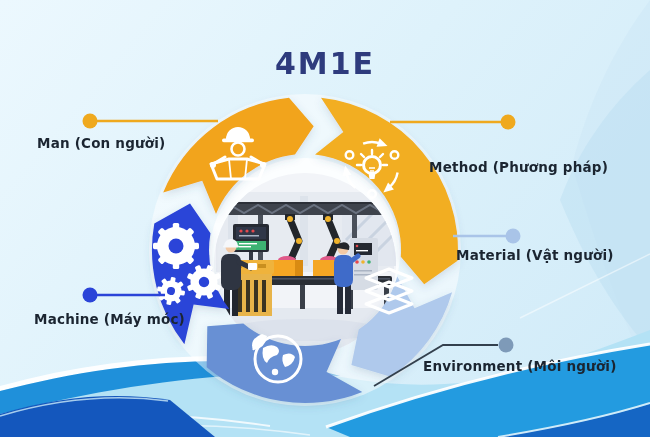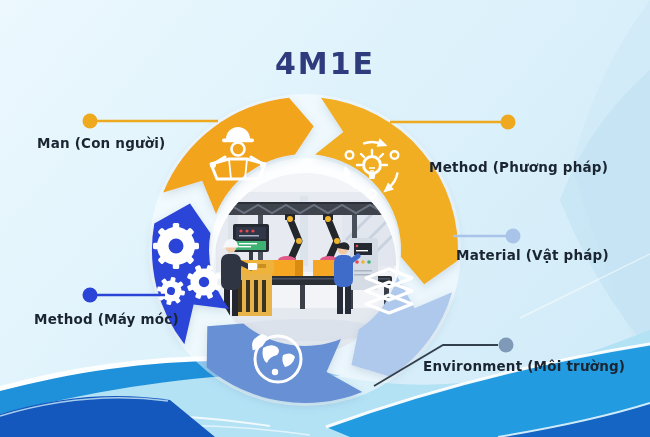--- a/index.html
+++ b/index.html
@@ -294,17 +294,17 @@
       <circle cx="90" cy="295" r="7.5" fill="#2B44D8"></circle>
 
       <path d="M374,386 L443,345 L498,345" fill="none" stroke-width="1.8" stroke="#33404D"></path>
       <circle cx="506" cy="345" r="7.5" fill="#7E9AB8"></circle>
     </g>
   </svg>
 
   <div class="title">4M1E</div>
   <div class="lbl" id="lbl-man">Man (Con người)</div>
   <div class="lbl" id="lbl-method">Method (Phương pháp)</div>
-  <div class="lbl" id="lbl-material">Material (Vật pháp)</div>
-  <div class="lbl" id="lbl-machine">Method (Máy móc)</div>
-  <div class="lbl" id="lbl-environment">Environment (Môi trường)</div>
+  <div class="lbl" id="lbl-material">Material (Vật người)</div>
+  <div class="lbl" id="lbl-machine">Machine (Máy móc)</div>
+  <div class="lbl" id="lbl-environment">Environment (Môi người)</div>
 
 </div>
 
 </body></html>

